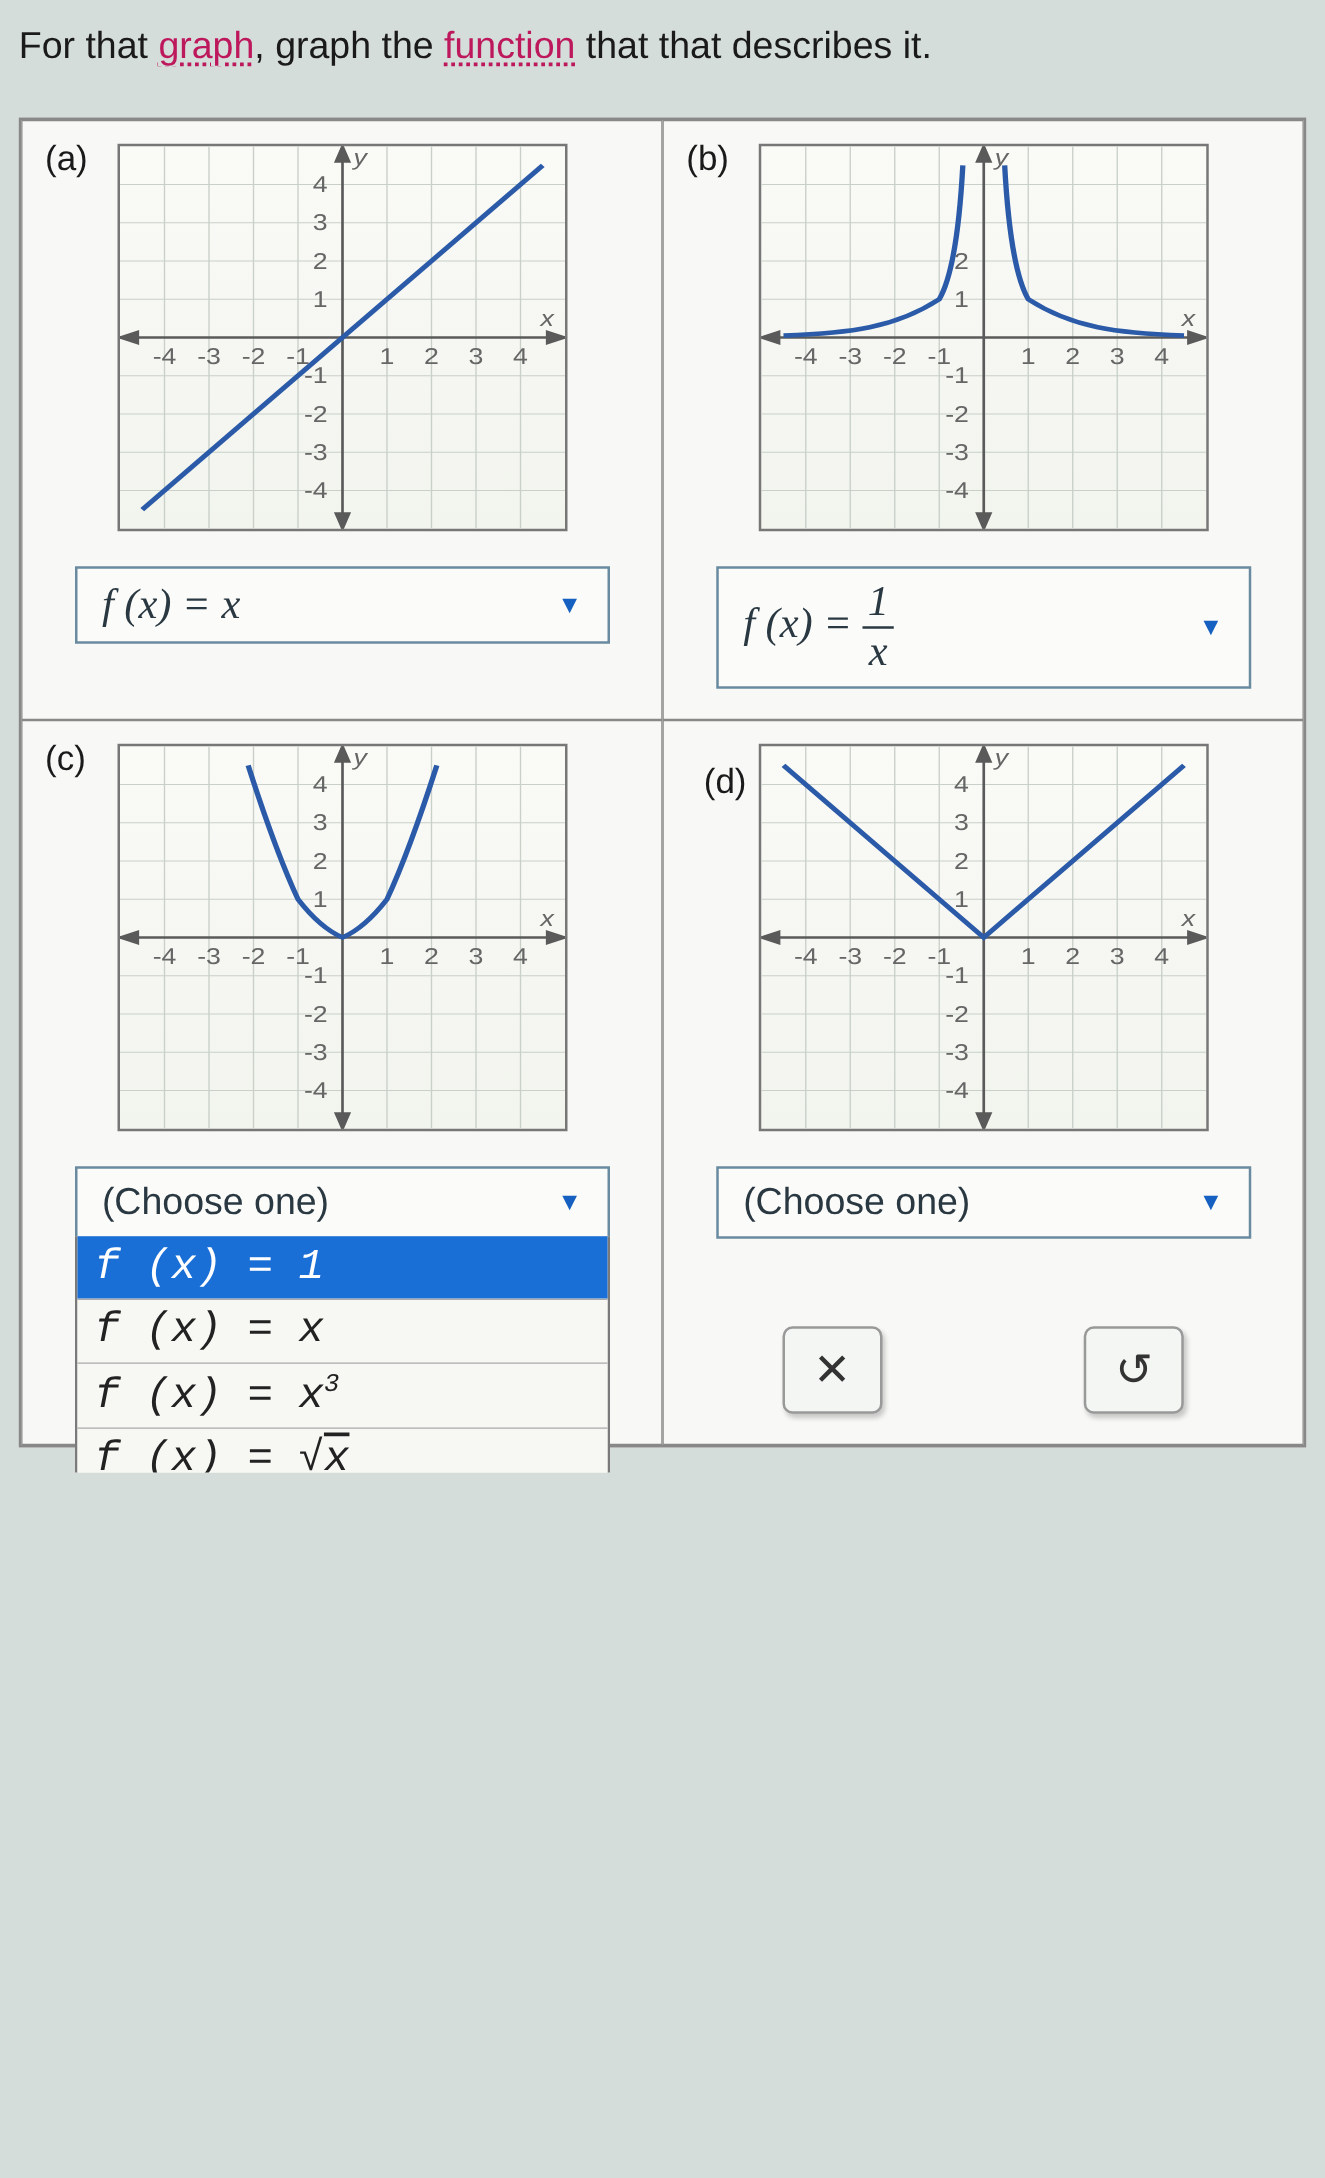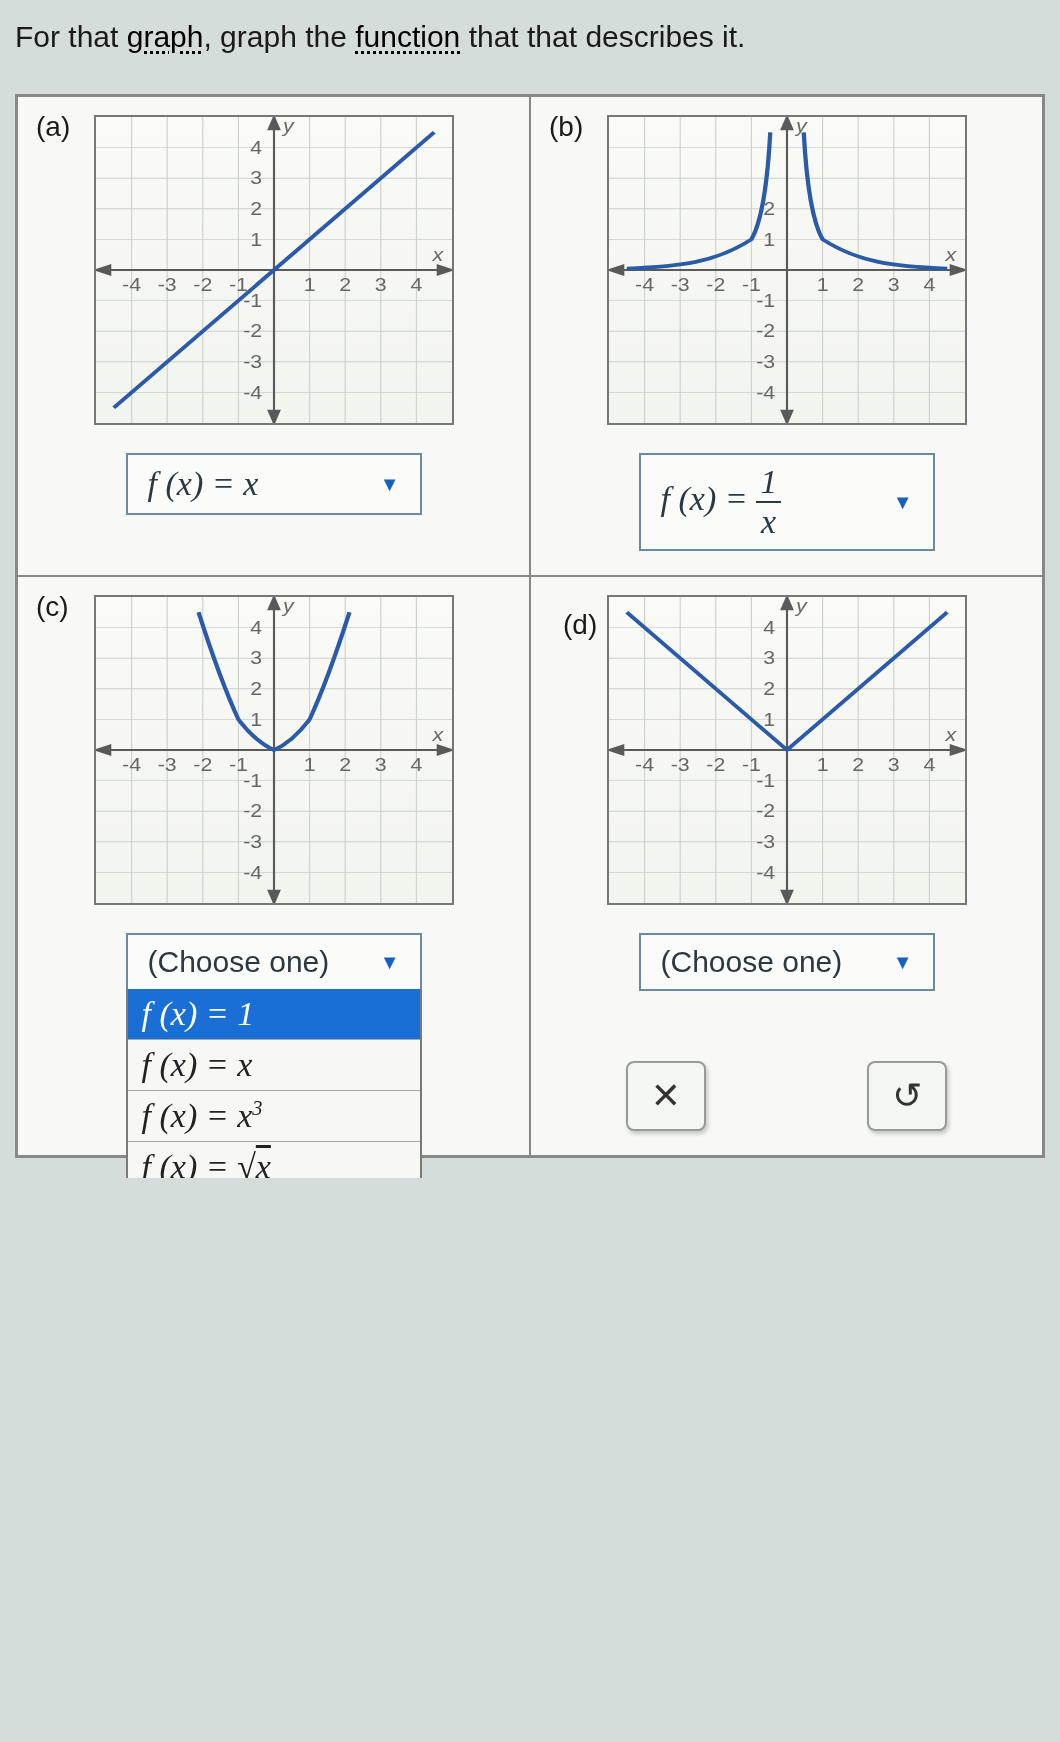--- a/index.html
+++ b/index.html
@@ -9,21 +9,21 @@
     padding: 20px 15px;
     width: 1060px;
     font-size: 28px;
     color: #1a1a1a;
   }
   .prompt {
     margin-bottom: 40px;
     font-size: 30px;
   }
   .link-word {
-    color: #000000;
+    color: #be185d;
     text-decoration: underline dotted;
     text-underline-offset: 4px;
     text-align: right;
   }
   .grid-outer {
     border: 2px solid #888;
     background: #f8f8f6;
   }
   .grid-row {
     display: flex;
@@ -44,21 +44,21 @@
     display: flex;
     justify-content: center;
     margin-top: 4px;
   }
   svg.graph {
     background: linear-gradient(#fafaf6,#f2f4ee);
     border: 2px solid #777;
   }
   .selector {
     margin: 28px auto 0 auto;
-    width: 296px;
+    width: 428px;
     border: 2px solid #6a8aa0;
     background: #fbfbf9;
     display: flex;
     align-items: center;
     justify-content: space-between;
     padding: 10px 20px;
     font-size: 30px;
     font-style: italic;
     color: #2a3842;
     position: relative;
@@ -74,21 +74,21 @@
     left: -2px;
     top: 100%;
     width: calc(100% + 4px);
     background: #f7f7f4;
     border: 2px solid #7a7a7a;
     border-top: none;
     z-index: 10;
   }
   .dropdown-item {
     padding: 6px 14px;
-    font-family: Liberation Serif, serif;
+    font-family: Liberation Mono, monospace;
     font-style: italic;
     font-size: 34px;
     border-top: 1px solid #aaa;
     color: #222;
     background: #f7f7f4;
   }
   .dropdown-item.selected {
     background: #1a6fd6;
     color: #fff;
     border-top: none;

